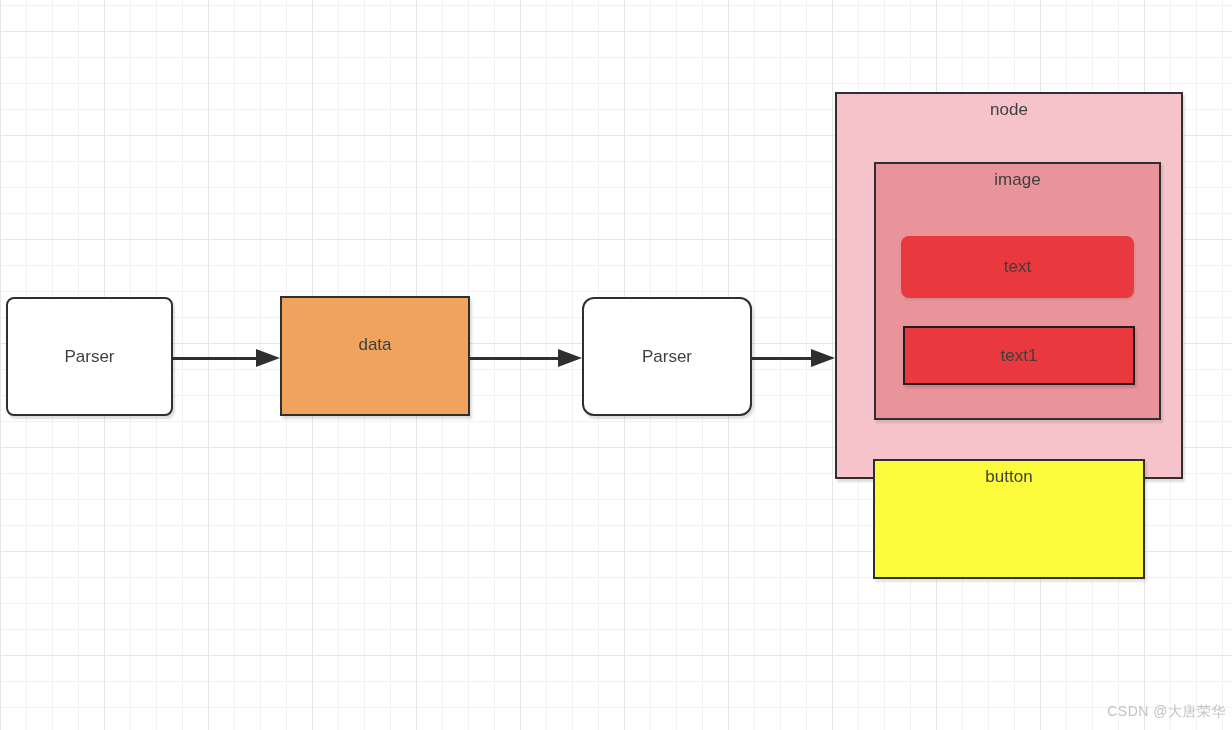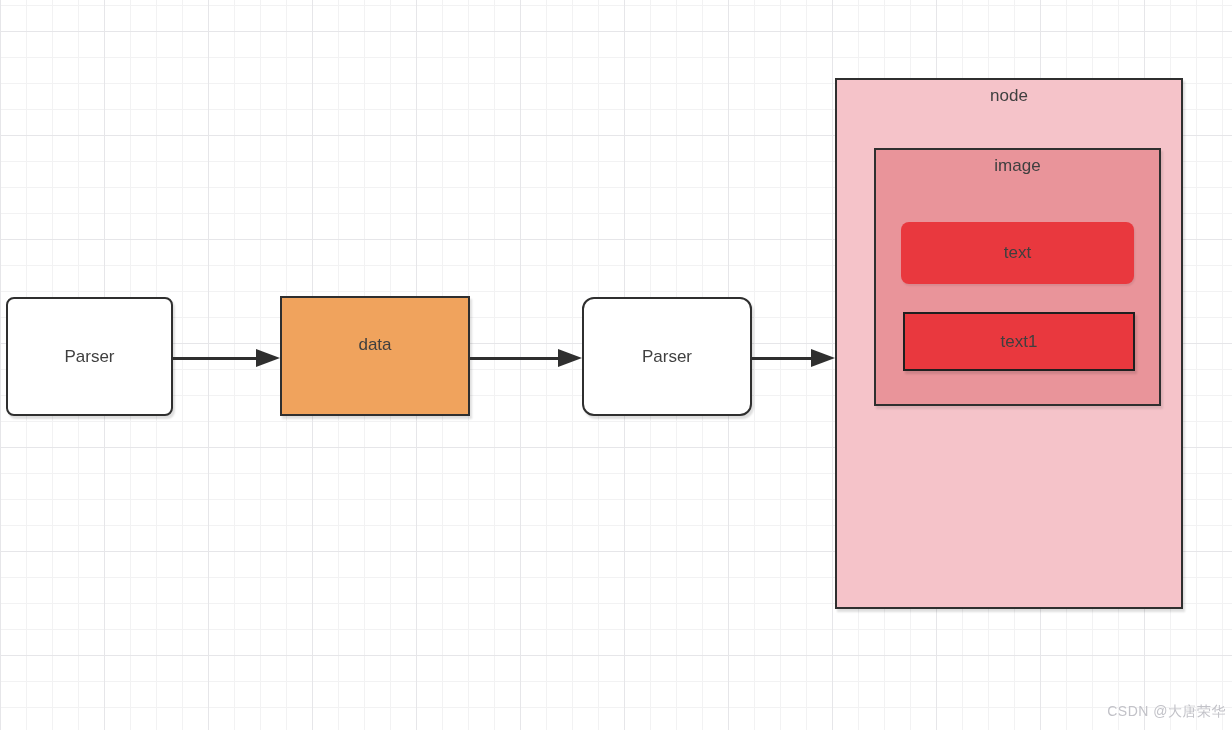--- a/index.html
+++ b/index.html
@@ -45,21 +45,21 @@
     font-size: 17px;
   }
 
   
   #editor { left: 6px;   top: 297px; width: 167px; height: 119px; background: var(--fill-white, #fff); border-radius: 8px; }
   #data   { left: 280px; top: 296px; width: 190px; height: 120px; background: var(--fill-orange, #f0a35d); justify-content: center; }
   #data .nudge-up { position: relative; top: -11px; }
   #parser { left: 582px; top: 297px; width: 170px; height: 119px; background: var(--fill-white, #fff); border-radius: 12px; }
 
   
-  #nodebox   { left: 835px; top: 78px; width: 348px; height: 531px; background: var(--fill-pink, #f5c3c9); }
+  #nodebox   { left: 835px; top: 92px; width: 348px; height: 387px; background: var(--fill-pink, #f5c3c9); }
   #imagebox  { left: 37px;  top: 68px; width: 287px; height: 258px; background: var(--fill-salmon, #e9949a); box-shadow: 2px 3px 2px rgba(0,0,0,0.10); }
   #textbox   { left: 25px;  top: 72px; width: 233px; height: 62px;  background: var(--fill-red, #e9383e); border: none; border-radius: 8px; box-shadow: 1px 2px 2px rgba(0,0,0,0.08); }
   #text1box  { left: 27px;  top: 162px; width: 232px; height: 59px; background: var(--fill-red, #e9383e); border-color: #1f1f1f; box-shadow: 2px 3px 2px rgba(0,0,0,0.12); }
   #buttonbox { left: 36px;  top: 365px; width: 272px; height: 120px; background: var(--fill-yellow, #fcfc3d); box-shadow: 2px 3px 2px rgba(0,0,0,0.10); }
 
   
   .arrow { position: absolute; height: 20px; }
   .arrow .shaft {
     position: absolute;
     left: 0; right: 16px; top: 50%;
@@ -128,17 +128,20 @@
 
       <div id="textbox" class="shape center-label">
         <span>text</span>
       </div>
 
       <div id="text1box" class="shape center-label">
         <span>text1</span>
       </div>
     </div>
 
+    <div id="buttonbox" class="shape">
+      <div class="top-label">button</div>
+    </div>
   </div>
 
   <div class="watermark">CSDN @大唐荣华</div>
 
 </div>
 
 </body></html>

